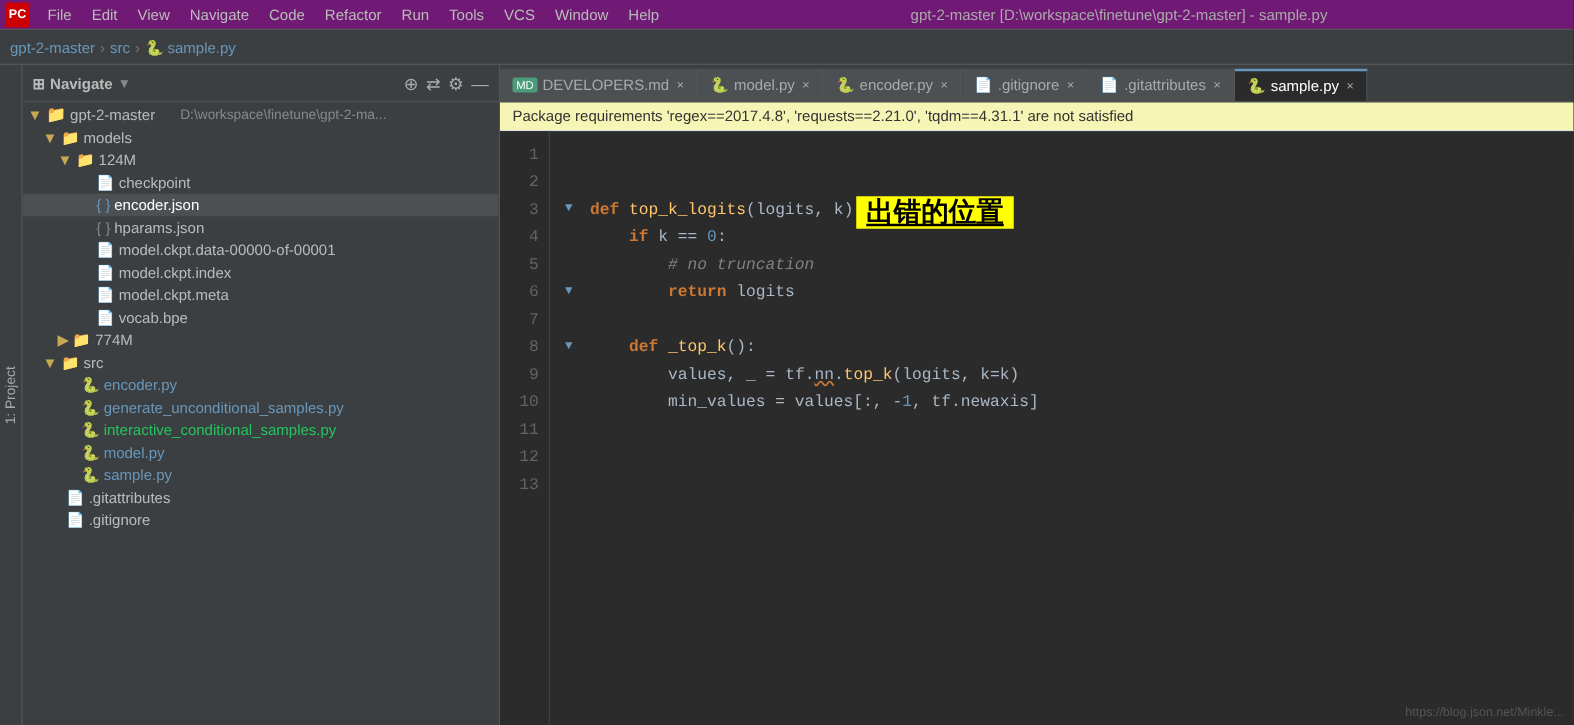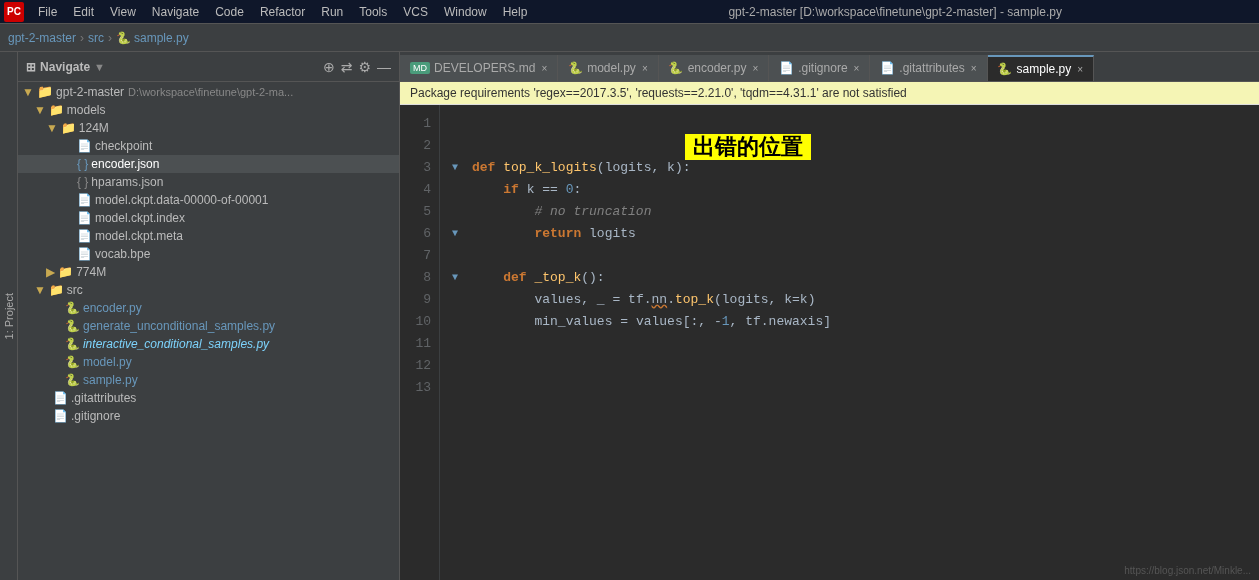--- a/index.html
+++ b/index.html
@@ -1,19 +1,19 @@
 <!DOCTYPE html>
 <html><head>
   <meta charset="utf-8">
   <style>
     * { margin: 0; padding: 0; box-sizing: border-box; }
     body { font-family: 'Segoe UI', Arial, sans-serif; font-size: 12px; background: #2b2b2b; color: #a9b7c6; overflow: hidden; }
 
     
-    #menubar { background: #0f172a; color: #bbbbbb; display: flex; align-items: center; height: 24px; padding: 0 4px; border-bottom: 1px solid #555; }
+    #menubar { background: #701a75; color: #bbbbbb; display: flex; align-items: center; height: 24px; padding: 0 4px; border-bottom: 1px solid #555; }
     #menubar .menu-item { padding: 2px 8px; cursor: pointer; font-size: 12px; }
     #menubar .title { margin-left: auto; margin-right: auto; font-size: 12px; color: #aaaaaa; }
 
     
     #breadcrumb { background: #3c3f41; padding: 4px 8px; display: flex; align-items: center; font-size: 12px; color: #bbbbbb; border-bottom: 1px solid #555; height: 28px; }
     #breadcrumb span { color: #6897bb; cursor: pointer; }
     #breadcrumb .sep { margin: 0 4px; color: #777; }
 
     
     #main { display: flex; height: calc(580px - 52px); }
@@ -81,21 +81,21 @@
     }
 
     
     ::-webkit-scrollbar { width: 8px; height: 8px; }
     ::-webkit-scrollbar-track { background: #3c3f41; }
     ::-webkit-scrollbar-thumb { background: #555; border-radius: 4px; }
 
     
     #watermark { position: absolute; bottom: 4px; right: 8px; color: #555; font-size: 10px; }
 
-    .tree-path { color: #888; font-size: 11px; margin-left: 4px; }
+    .tree-path { color: #888; font-size: 11px; margin-left: 20px; }
   </style>
 </head>
 <body>
 
 <div id="menubar">
   <div style="width:20px;height:20px;margin-right:6px;background:#cc0000;border-radius:2px;display:flex;align-items:center;justify-content:center;color:white;font-size:10px;font-weight:bold;flex-shrink:0;">PC</div>
   <span class="menu-item">File</span>
   <span class="menu-item">Edit</span>
   <span class="menu-item">View</span>
   <span class="menu-item">Navigate</span>
@@ -228,21 +228,21 @@
 
         <div class="tree-item" style="padding-left:28px;">
           <span style="width:16px;margin-right:3px;"></span>
           <span style="color:#6897bb;margin-right:3px;font-size:12px;">🐍</span>
           <span class="label" style="color:#6897bb;">generate_unconditional_samples.py</span>
         </div>
 
         <div class="tree-item" style="padding-left:28px;">
           <span style="width:16px;margin-right:3px;"></span>
           <span style="color:#6897bb;margin-right:3px;font-size:12px;">🐍</span>
-          <span class="label" style="color:#7dd3fc;font-style:italic;">interactive_conditional_samples.py</span>
+          <span class="label" style="color:#22c55e;">interactive_conditional_samples.py</span>
         </div>
 
         <div class="tree-item" style="padding-left:28px;">
           <span style="width:16px;margin-right:3px;"></span>
           <span style="color:#6897bb;margin-right:3px;font-size:12px;">🐍</span>
           <span class="label" style="color:#6897bb;">model.py</span>
         </div>
 
         <div class="tree-item" style="padding-left:28px;">
           <span style="width:16px;margin-right:3px;"></span>
@@ -294,21 +294,21 @@
         <span class="close">×</span>
       </div>
       <div class="tab active">
         <span style="color:#6897bb;font-size:12px;">🐍</span>
         <span>sample.py</span>
         <span class="close">×</span>
       </div>
     </div>
 
     <div id="warning-bar">
-      <span>Package requirements 'regex==2017.3.5', 'requests==2.21.0', 'tqdm==4.31.1' are not satisfied</span>
+      <span>Package requirements 'regex==2017.4.8', 'requests==2.21.0', 'tqdm==4.31.1' are not satisfied</span>
     </div>
 
     <div id="code-area" style="position:relative;">
 
       <div id="line-numbers">
         <div>1</div>
         <div>2</div>
         <div>3</div>
         <div>4</div>
         <div>5</div>
@@ -370,20 +370,20 @@
           <span class="gutter-icon"></span>
           <span>&nbsp;&nbsp;&nbsp;&nbsp;&nbsp;&nbsp;&nbsp;&nbsp;<span class="var">values</span><span class="op">,</span> <span class="var">_</span> <span class="op">=</span> <span class="var">tf</span><span class="op">.</span><span style="text-decoration:underline wavy #cc7832;color:#a9b7c6;">nn</span><span class="op">.</span><span class="fn">top_k</span><span class="op">(</span><span class="var">logits</span><span class="op">,</span> <span class="var">k</span><span class="op">=</span><span class="var">k</span><span class="op">)</span></span>
         </div>
 
         <div class="code-line">
           <span class="gutter-icon"></span>
           <span>&nbsp;&nbsp;&nbsp;&nbsp;&nbsp;&nbsp;&nbsp;&nbsp;<span class="var">min_values</span> <span class="op">=</span> <span class="var">values</span><span class="op">[:,</span> <span class="op">-</span><span class="num">1</span><span class="op">,</span> <span class="var">tf</span><span class="op">.</span><span class="var">newaxis</span><span class="op">]</span></span>
         </div>
 
 
-        <div class="annotation-overlay" style="top: 29px; left: 245px;">出错的位置</div>
+        <div class="annotation-overlay" style="top: 52px; left: 245px; text-decoration: underline;">出错的位置</div>
 
       </div>
 
       <div id="watermark">https://blog.json.net/Minkle...</div>
     </div>
   </div>
 </div>
 
 </body></html>

